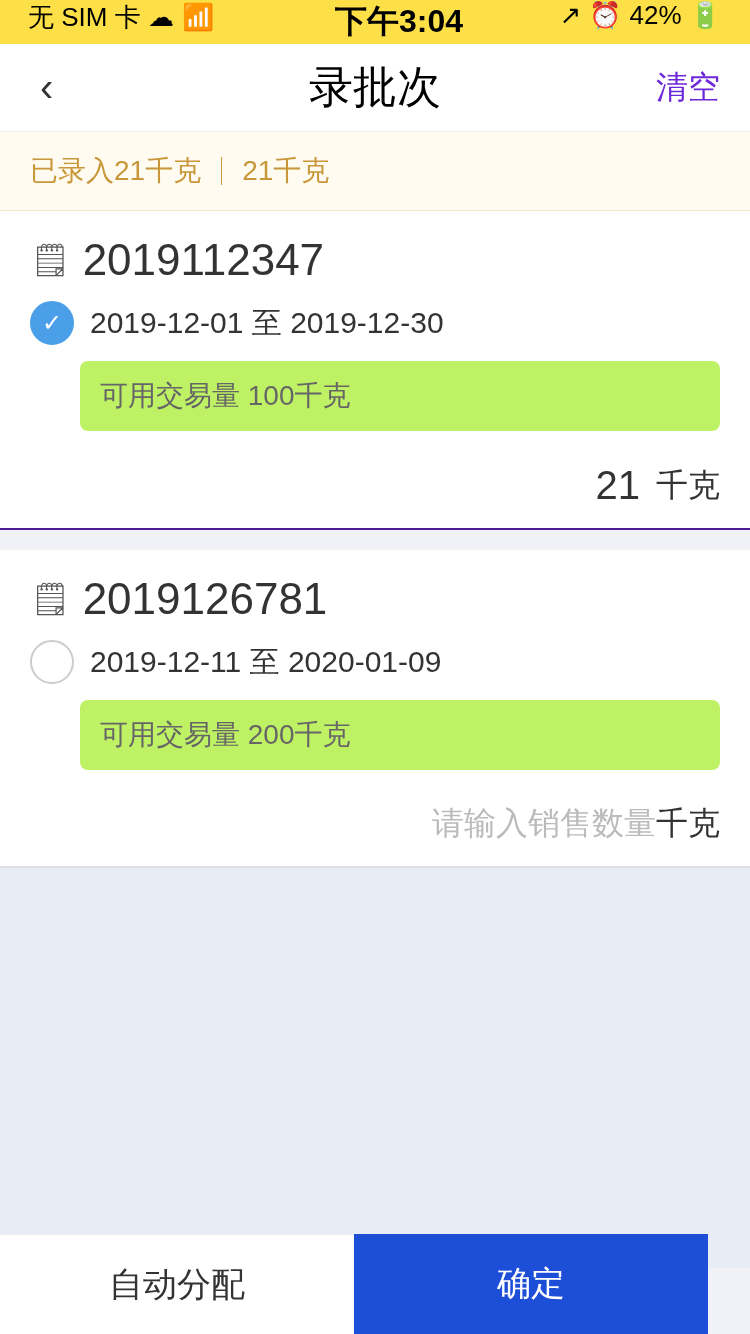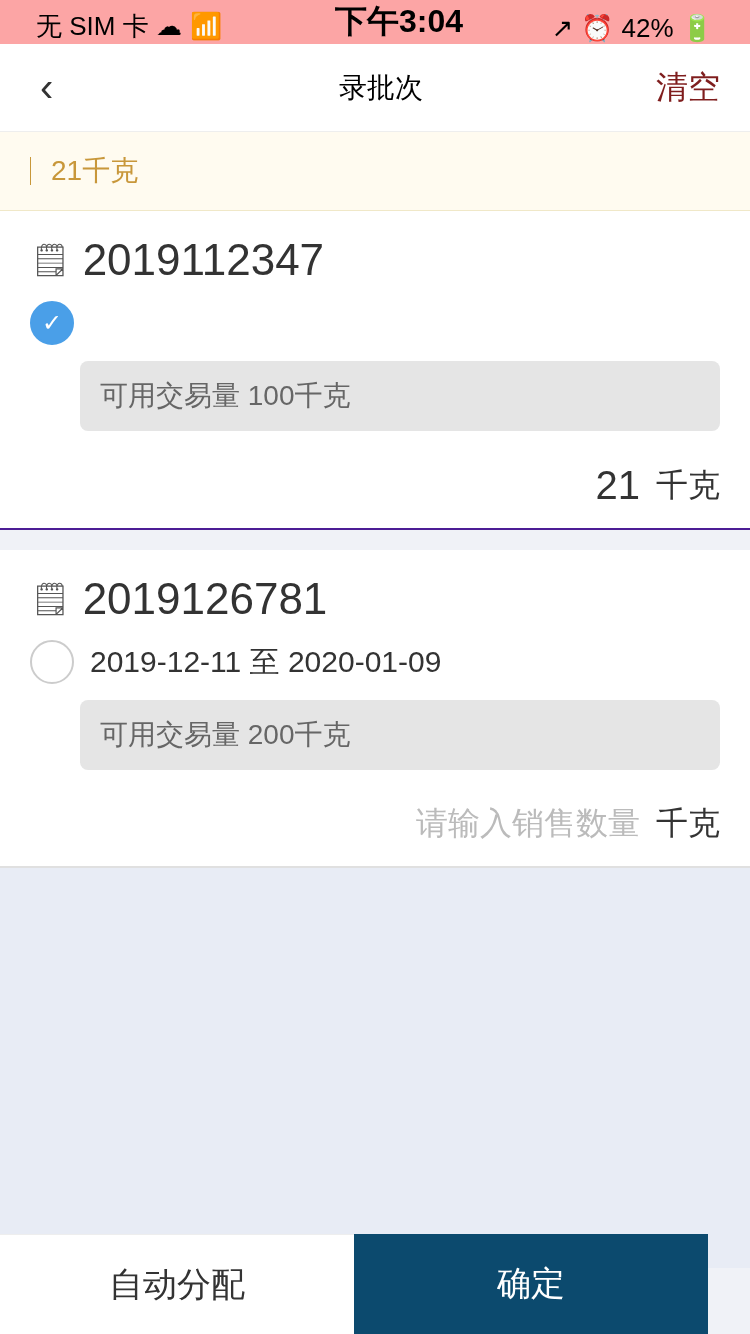--- a/index.html
+++ b/index.html
@@ -8,25 +8,25 @@
       width: 750px;
       min-height: 1334px;
       font-family: -apple-system, "PingFang SC", "Helvetica Neue", sans-serif;
       background: #f0f2f7;
       overflow-x: hidden;
     }
 
     
     .status-bar {
       display: flex;
-      align-items: flex-end;
+      align-items: flex-start;
       justify-content: space-between;
-      background: #fca5a5;
+      background: #fde047;
       height: 44px;
-      padding: 0 36px;
+      padding: 0 28px;
       font-size: 28px;
     }
     .status-left {
       display: flex;
       align-items: center;
       gap: 8px;
       font-size: 26px;
       color: #000;
     }
     .status-center {
@@ -56,31 +56,30 @@
       padding: 0 30px;
       border-bottom: 1px solid #eee;
     }
     .nav-back {
       font-size: 40px;
       color: #333;
       cursor: pointer;
       padding: 10px;
     }
     .nav-title {
-      font-size: 28px;
+      font-size: 44px;
       font-weight: 500;
       color: #000;
       position: absolute;
       left: 50%;
       transform: translateX(-50%);
-      margin-left: 6px;
     }
     .nav-action {
       font-size: 32px;
-      color: #7f1d1d;
+      color: #6d28d9;
       cursor: pointer;
     }
 
     
     .summary-banner {
       background: #fffbf0;
       padding: 20px 30px;
       display: flex;
       align-items: center;
       gap: 20px;
@@ -139,21 +138,21 @@
     .check-mark {
       color: #fff;
       font-size: 24px;
     }
     .date-range {
       font-size: 30px;
       color: #333;
     }
     .available-qty {
       margin: 8px 30px 16px 80px;
-      background: #e5e5e5;
+      background: #bef264;
       border-radius: 8px;
       padding: 16px 20px;
       font-size: 28px;
       color: #666;
     }
 
     
     .qty-row {
       display: flex;
       align-items: center;
@@ -171,21 +170,20 @@
       font-size: 32px;
       color: #333;
     }
 
     
     .qty-input-row {
       display: flex;
       align-items: center;
       justify-content: flex-end;
       padding: 16px 30px 20px 30px;
-      gap: 16px;
       border-bottom: 2px solid #e0e0e0;
     }
     .qty-input-placeholder {
       font-size: 32px;
       color: #bbb;
     }
     .qty-input-unit {
       font-size: 32px;
       color: #333;
     }
@@ -219,21 +217,21 @@
       font-size: 34px;
       color: #333;
       cursor: pointer;
       display: flex;
       align-items: center;
       justify-content: center;
       border-top: 1px solid #eee;
     }
     .btn-confirm {
       flex: 1;
-      background: #0c4a6e;
+      background: #1d4ed8;
       border: none;
       font-size: 34px;
       color: #fff;
       cursor: pointer;
       display: flex;
       align-items: center;
       justify-content: center;
     }
 
     .content-area {
@@ -259,33 +257,35 @@
 
 <div class="nav-bar">
   <span class="nav-back">‹</span>
   <span class="nav-title">录批次</span>
   <span class="nav-action">清空</span>
 </div>
 
 <div class="content-area">
 
   <div class="summary-banner">
+    <span class="summary-text">已录入21千克</span>
     <div class="summary-divider"></div>
     <span class="summary-text">21千克</span>
   </div>
 
   <div class="card">
     <div class="card-header">
       <span class="batch-icon">🗒</span>
       <span class="batch-number">2019112347</span>
     </div>
     <div class="card-row">
       <div class="checkbox-circle checked">
         <span class="check-mark">✓</span>
       </div>
+      <span class="date-range">2019-12-01 至 2019-12-30</span>
     </div>
     <div class="available-qty">可用交易量 100千克</div>
     <div class="qty-row">
       <span class="qty-value">21</span>
       <span class="qty-unit">千克</span>
     </div>
   </div>
 
   <div class="card-separator"></div>
 

